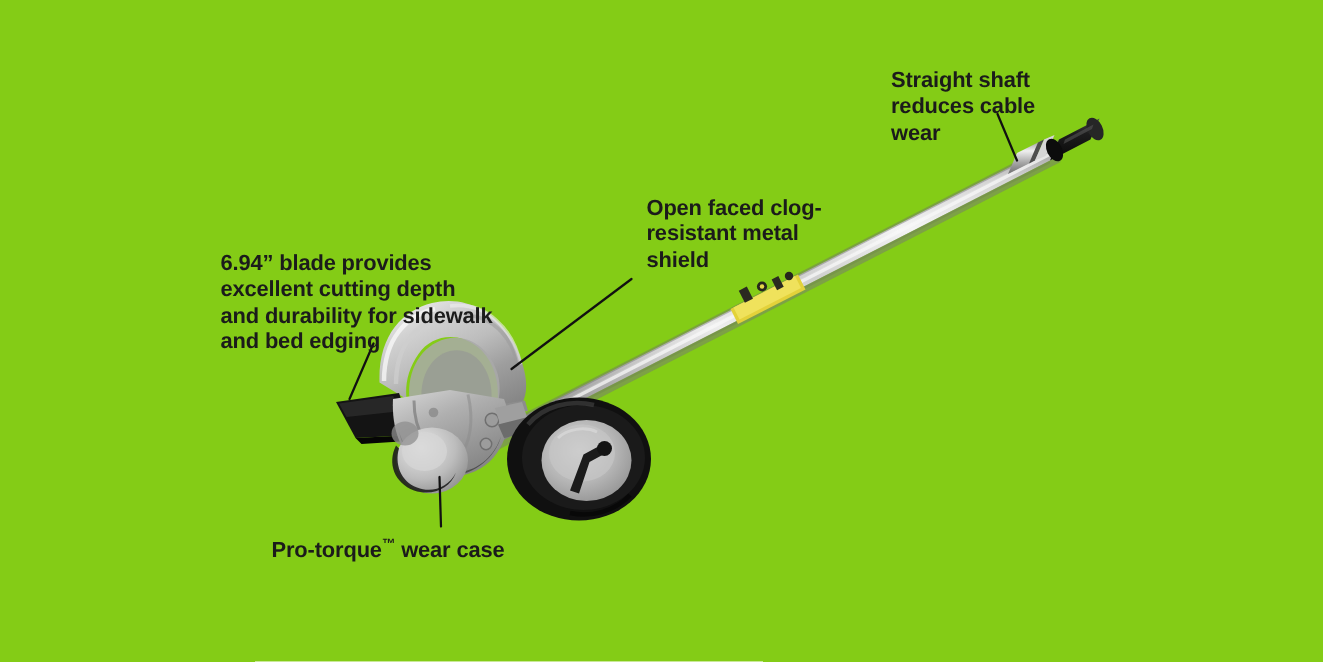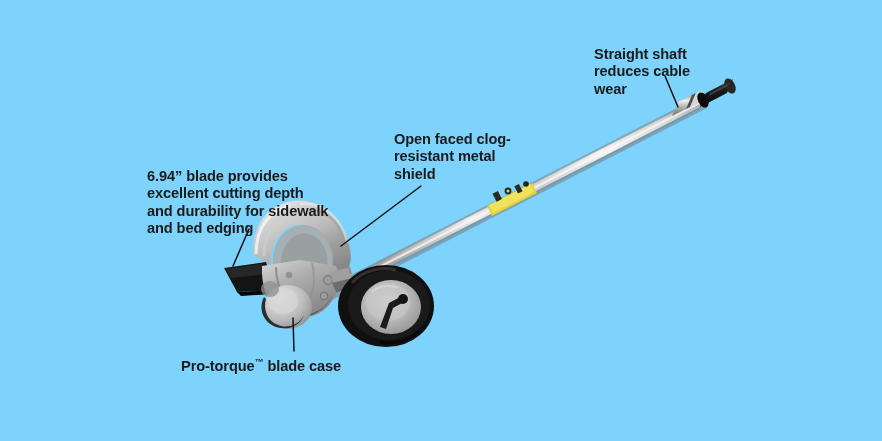--- a/index.html
+++ b/index.html
@@ -9,41 +9,41 @@
     padding: 0;
     background: #ffffff;
   }
   body {
     font-family: "Liberation Sans", sans-serif;
   }
   #stage {
     position: relative;
     width: 882px;
     height: 441px;
-    background: #7dd3fc;
+    background: #84cc16;
     overflow: hidden;
   }
   .callout {
     position: absolute;
     font-family: "Liberation Sans", sans-serif;
     font-weight: bold;
     font-size: 14.6px;
     line-height: 17.4px;
     color: #1b1b1b;
     letter-spacing: -0.1px;
     white-space: pre-line;
     user-select: none;
   }
   .callout .tm {
     font-size: 9px;
     vertical-align: super;
     font-weight: bold;
   }
   #cl-shaft   { left: 594px; top: 46px;  width: 130px; }
-  #cl-shield  { left: 394px; top: 131px; width: 150px; }
+  #cl-shield  { left: 431px; top: 131px; width: 150px; }
   #cl-blade   { left: 147px; top: 168px; width: 210px; }
   #cl-gearcase{ left: 181px; top: 354px; width: 210px; }
 
   svg#art {
     position: absolute;
     left: 0;
     top: 0;
     width: 882px;
     height: 441px;
   }
@@ -222,15 +222,15 @@
 
   <div class="callout" id="cl-shield">Open faced clog-
 resistant metal
 shield</div>
 
   <div class="callout" id="cl-blade">6.94” blade provides
 excellent cutting depth
 and durability for sidewalk
 and bed edging</div>
 
-  <div class="callout" id="cl-gearcase"><span><span>Pro-torque</span><span class="tm">™</span><span> blade case</span></span><br></div>
+  <div class="callout" id="cl-gearcase"><span><span>Pro-torque</span><span class="tm">™</span><span> wear case</span></span><br></div>
 
 </div>
 
 </body></html>

